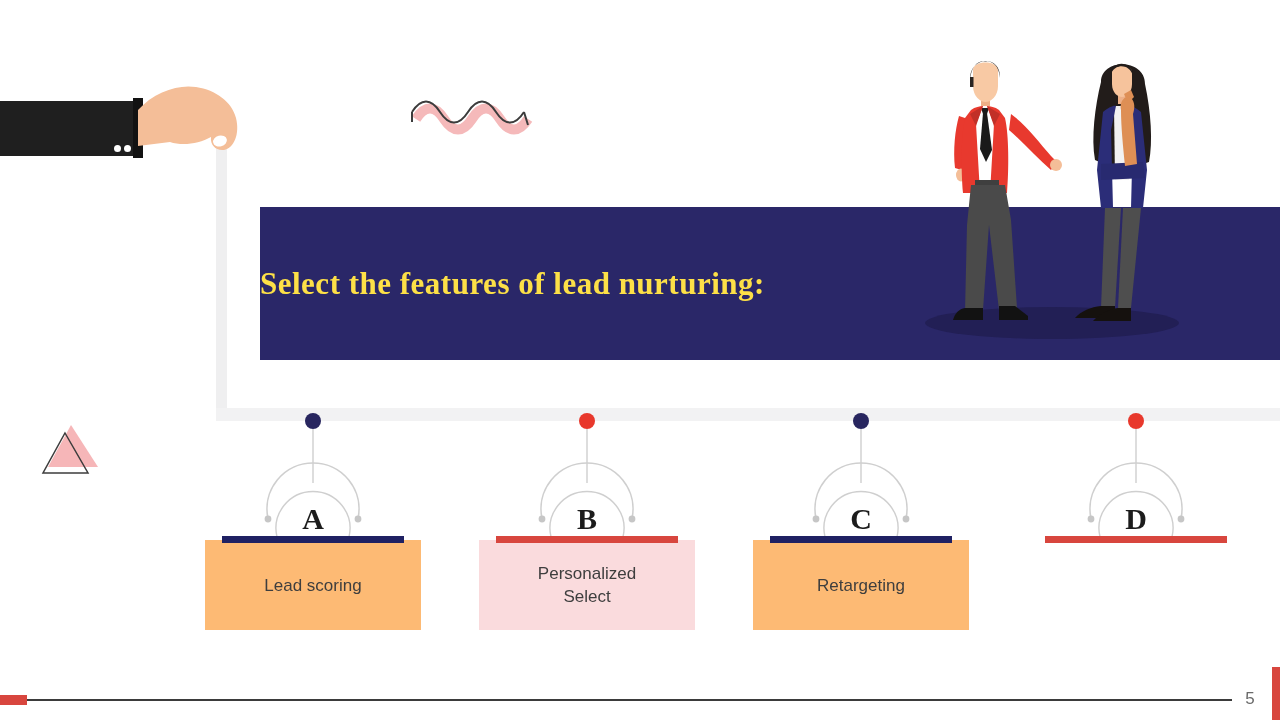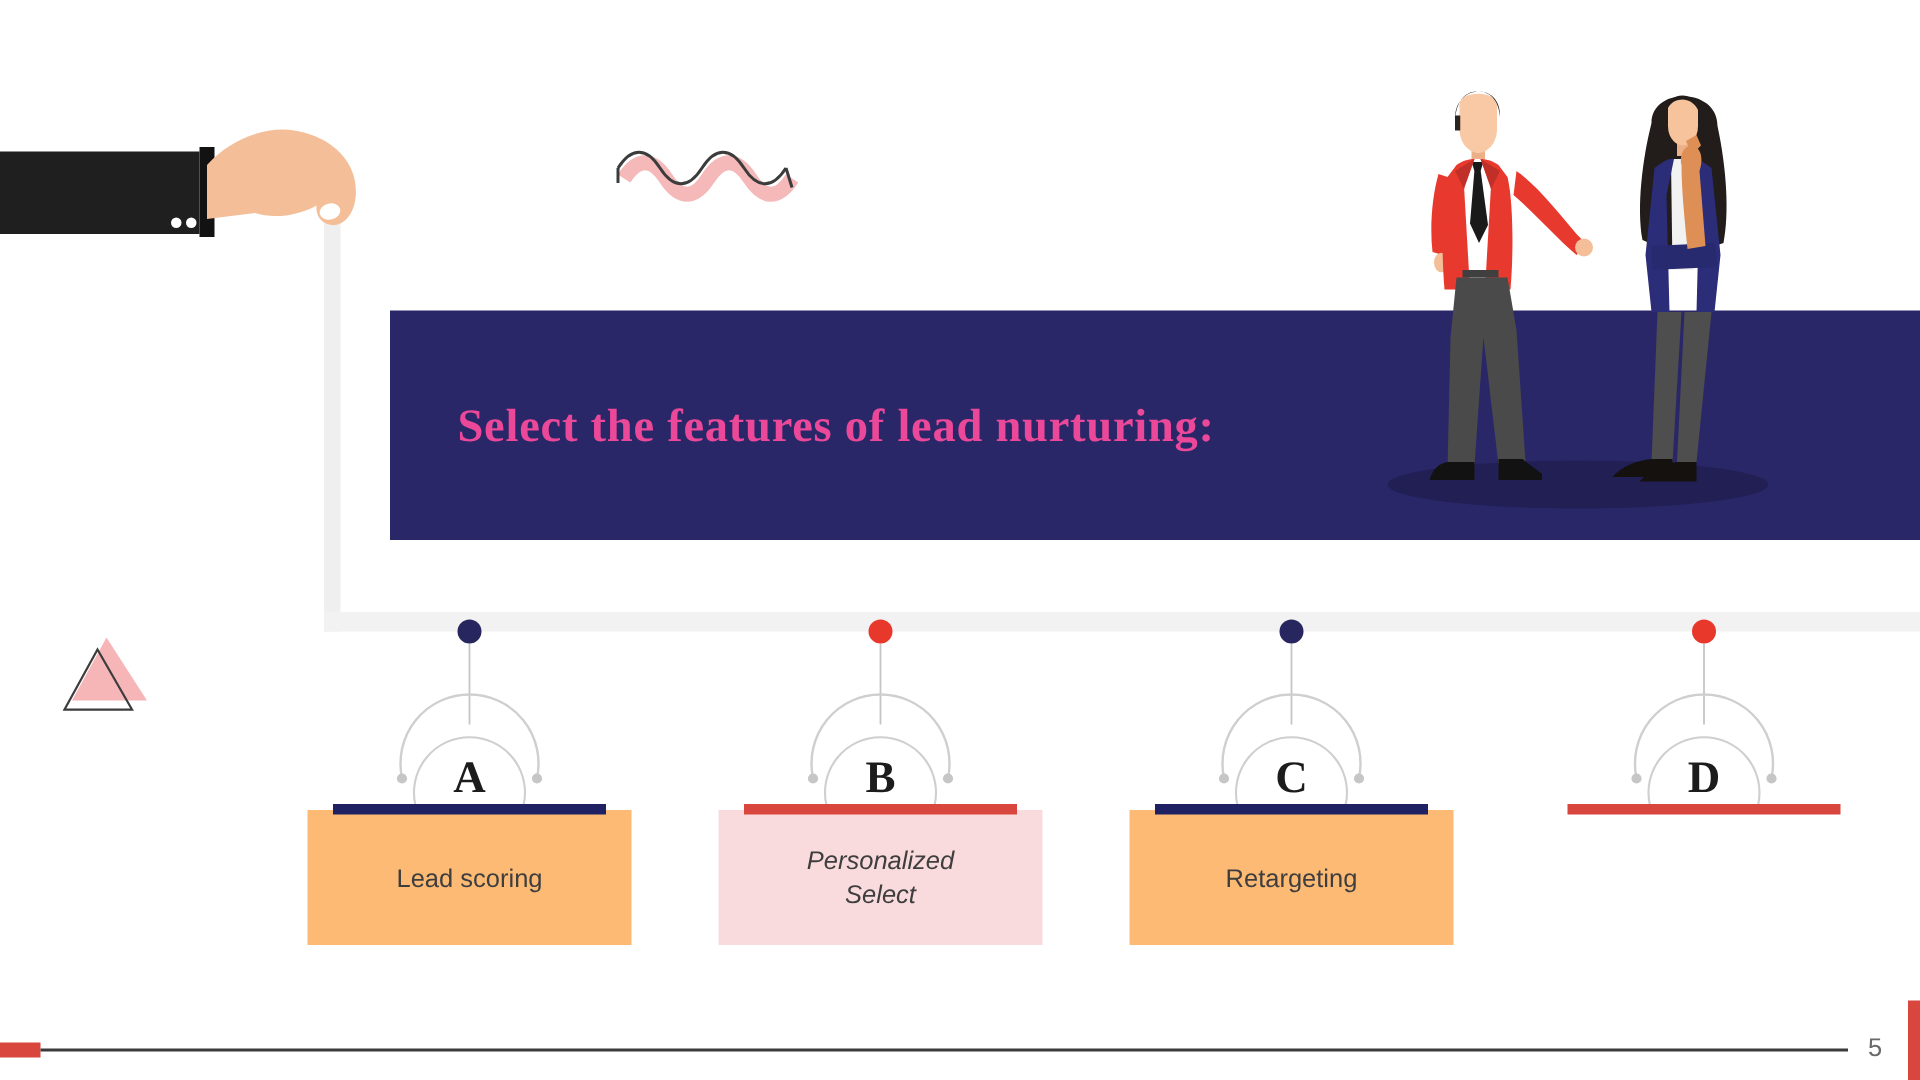--- a/index.html
+++ b/index.html
@@ -14,21 +14,21 @@
   .btn1 { left:114px; } .btn2 { left:124px; }
   .hand-svg { position:absolute; left:138px; top:84px; z-index:5; }
   .string-vert { position:absolute; left:216px; top:118px; width:11px; height:303px; background:#EFEFF0; z-index:1; }
   .timeline-bar { position:absolute; left:216px; top:408px; width:1064px; height:13px; background:#F2F2F3; z-index:1; }
 
   
   .squiggle { position:absolute; left:406px; top:92px; z-index:2; }
 
   
   .banner { position:absolute; left:260px; top:207px; width:1020px; height:153px; background:#2A2768; z-index:2; display:flex; align-items:center; }
-  .banner-title { padding-left:45px; color:#ec4899; font-family:"Liberation Serif", serif; font-weight:bold; font-size:31px; letter-spacing:0.5px; }
+  .banner-title { color:#fde047; font-family:"Liberation Serif", serif; font-weight:bold; font-size:31px; letter-spacing:0.5px; }
 
   
   .people-svg { position:absolute; left:925px; top:50px; z-index:3; }
 
   
   .triangle-decor { position:absolute; left:40px; top:422px; z-index:2; }
 
   
   .option { position:absolute; top:413px; width:216px; height:217px; z-index:4; }
   .option .dot { position:absolute; left:100px; top:0; width:16px; height:16px; border-radius:50%; z-index:2; }
@@ -37,21 +37,21 @@
                     font-family:"Liberation Serif", serif; font-weight:bold; font-size:30px; color:#1c1c1c; z-index:1; }
   .option .bar { position:absolute; left:17px; top:123px; width:182px; height:7px; z-index:3; }
   .option .card { position:absolute; left:0; top:127px; width:216px; height:90px; z-index:2;
                   display:flex; flex-direction:column; align-items:center; justify-content:center;
                   font-size:17px; line-height:23px; color:#3e3e3e; text-align:center; }
   .opt-navy .dot { background:#28265F; }
   .opt-navy .bar { background:#1F2163; }
   .opt-navy .card { background:#fdba74;text-align:center; }
   .opt-red .dot { background:#E8382C; }
   .opt-red .bar { background:#D8463E; }
-  .opt-red .card { background:#FADBDD;font-style:italic; }
+  .opt-red .card { background:#FADBDD; }
   .opt-a { left:205px; } .opt-b { left:479px; } .opt-c { left:753px; } .opt-d { left:1028px; }
 
   
   .footer-accent-left { position:absolute; left:0; top:695px; width:27px; height:10px; background:#D8463E; }
   .footer-line { position:absolute; left:27px; top:699px; width:1205px; height:2px; background:#3b3b3b; }
   .page-number { position:absolute; left:1238px; top:689px; width:24px; text-align:center; font-size:17px; color:#6a6a6a; }
   .footer-accent-right { position:absolute; left:1272px; top:667px; width:8px; height:53px; background:#D8463E; }
 </style>
 </head>
 <body>

